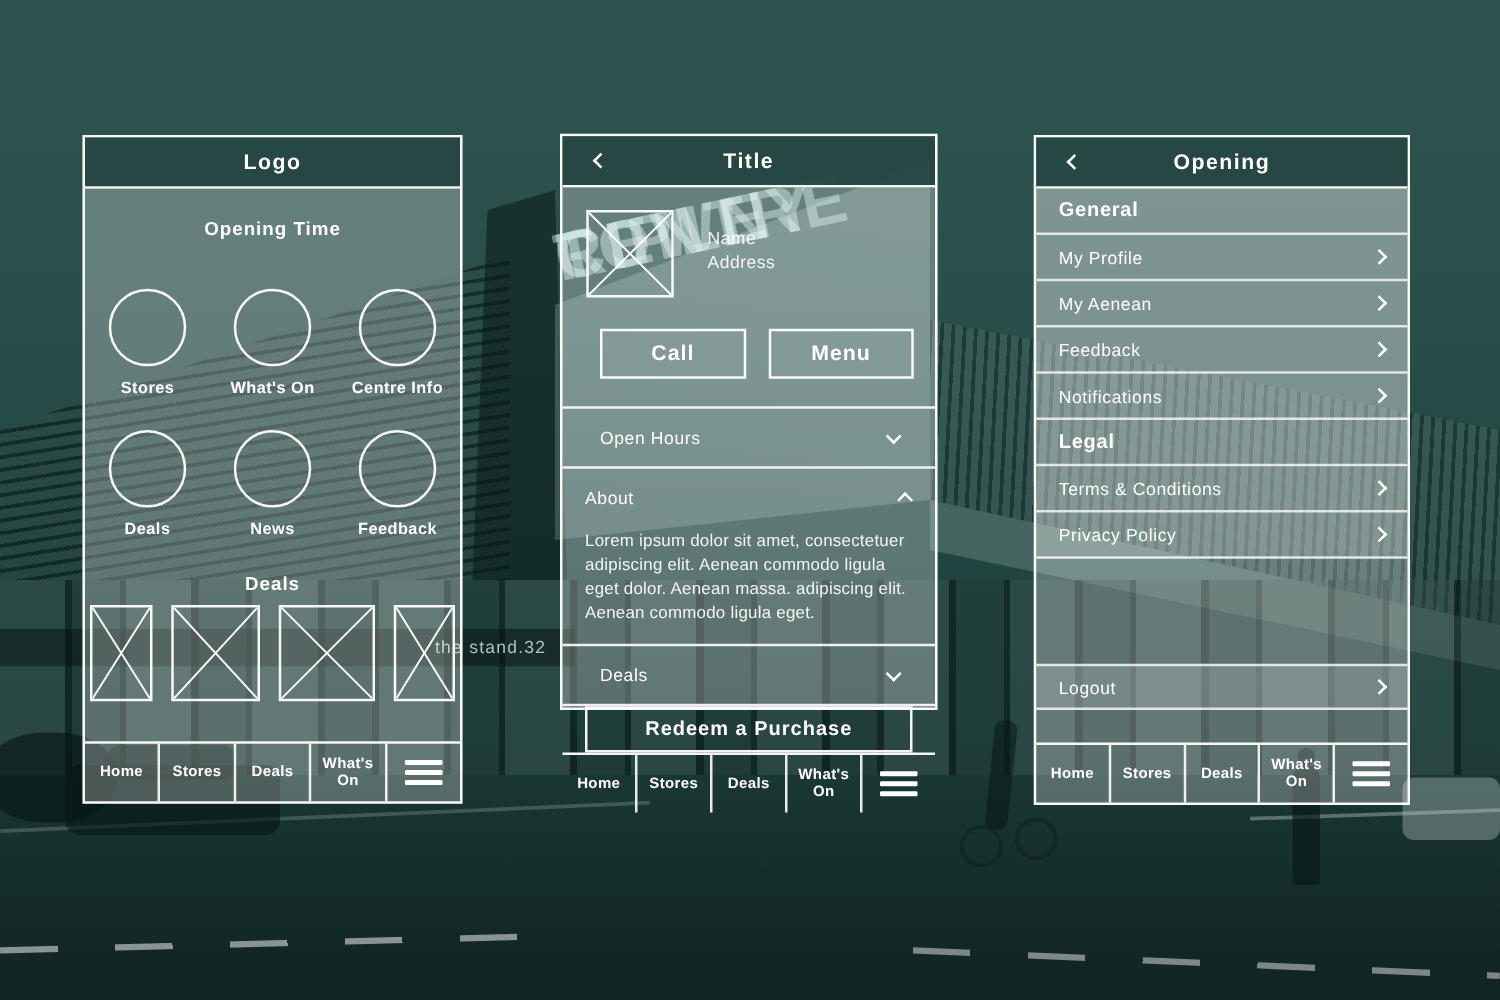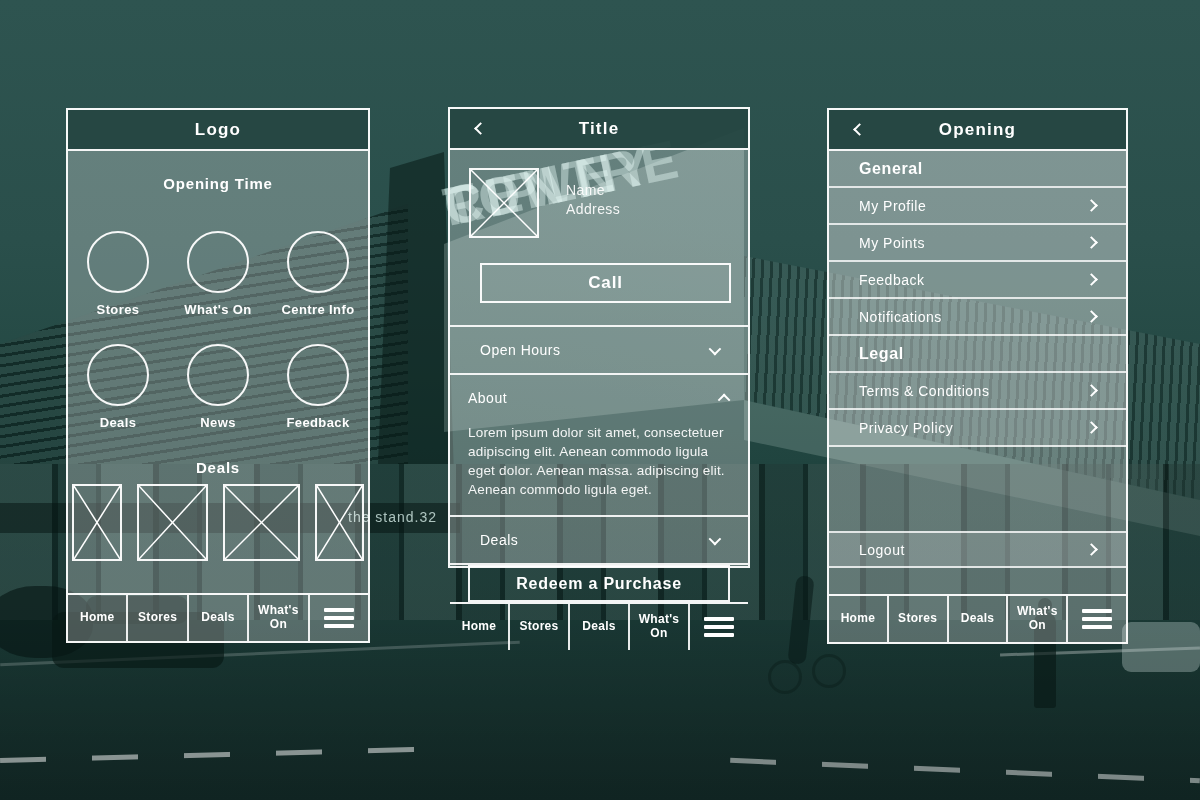--- a/index.html
+++ b/index.html
@@ -126,21 +126,21 @@
   .acc-row .chev, .acc-head .chev { margin-left:auto; }
   .acc-about { border-top:2px solid rgba(255,255,255,0.9); }
   .acc-head { height:46px; display:flex; align-items:center; padding:0 18px; font-size:14px; letter-spacing:0.5px; cursor:pointer; }
   .acc-body { padding:2px 18px 16px; font-size:13.5px; line-height:19px; letter-spacing:0.2px; color:rgba(255,255,255,0.93); }
   .redeem-sec { flex:1; border-top:2px solid rgba(255,255,255,0.9); display:flex; align-items:center; padding:0 18px; }
   .redeem-btn { width:100%; height:37px; border:2px solid rgba(255,255,255,0.95); display:flex; align-items:center; justify-content:center; font-size:16px; font-weight:bold; letter-spacing:0.8px; cursor:pointer; }
 
   
   .slist { flex:1; display:flex; flex-direction:column; }
   .srow { flex:0 0 37px; border-bottom:2px solid rgba(255,255,255,0.78);
-    background:rgba(255,255,255,0.17); display:flex; align-items:center; padding:0 30px;
+    background:rgba(255,255,255,0.17); display:flex; align-items:center; padding:0 18px;
     font-size:14px; letter-spacing:0.5px; }
   .srow.sec { font-size:16px; font-weight:bold; letter-spacing:0.6px; }
   .srow.link { cursor:pointer; }
   .srow .chev { margin-left:auto; }
   .spacer { flex:0 0 84px; }
   .srow.logout { border-top:2px solid rgba(255,255,255,0.78); }
 </style>
 </head>
 <body>
 
@@ -265,20 +265,21 @@
             <line x1="0" y1="0" x2="100" y2="100" stroke="#fff" stroke-width="1.5" vector-effect="non-scaling-stroke"></line>
             <line x1="100" y1="0" x2="0" y2="100" stroke="#fff" stroke-width="1.5" vector-effect="non-scaling-stroke"></line>
           </svg>
       </div>
       <div class="ph-text">
         <div>Name</div>
         <div>Address</div>
       </div>
       <div class="btn-row">
         <div class="wbtn">Call</div>
+        <div class="wbtn">Menu</div>
       </div>
     </div>
     <div class="acc-row">
       <span>Open Hours</span>
       <span class="chev down"></span>
     </div>
     <div class="acc-about">
       <div class="acc-head">
         <span>About</span>
         <span class="chev up"></span>
@@ -316,21 +317,21 @@
     </div>
     <div class="slist">
       <div class="srow sec">
         <span>General</span>
       </div>
       <div class="srow link">
         <span>My Profile</span>
         <span class="chev right"></span>
       </div>
       <div class="srow link">
-        <span>My Points</span>
+        <span>My Aenean</span>
         <span class="chev right"></span>
       </div>
       <div class="srow link">
         <span>Feedback</span>
         <span class="chev right"></span>
       </div>
       <div class="srow link">
         <span>Notifications</span>
         <span class="chev right"></span>
       </div>

